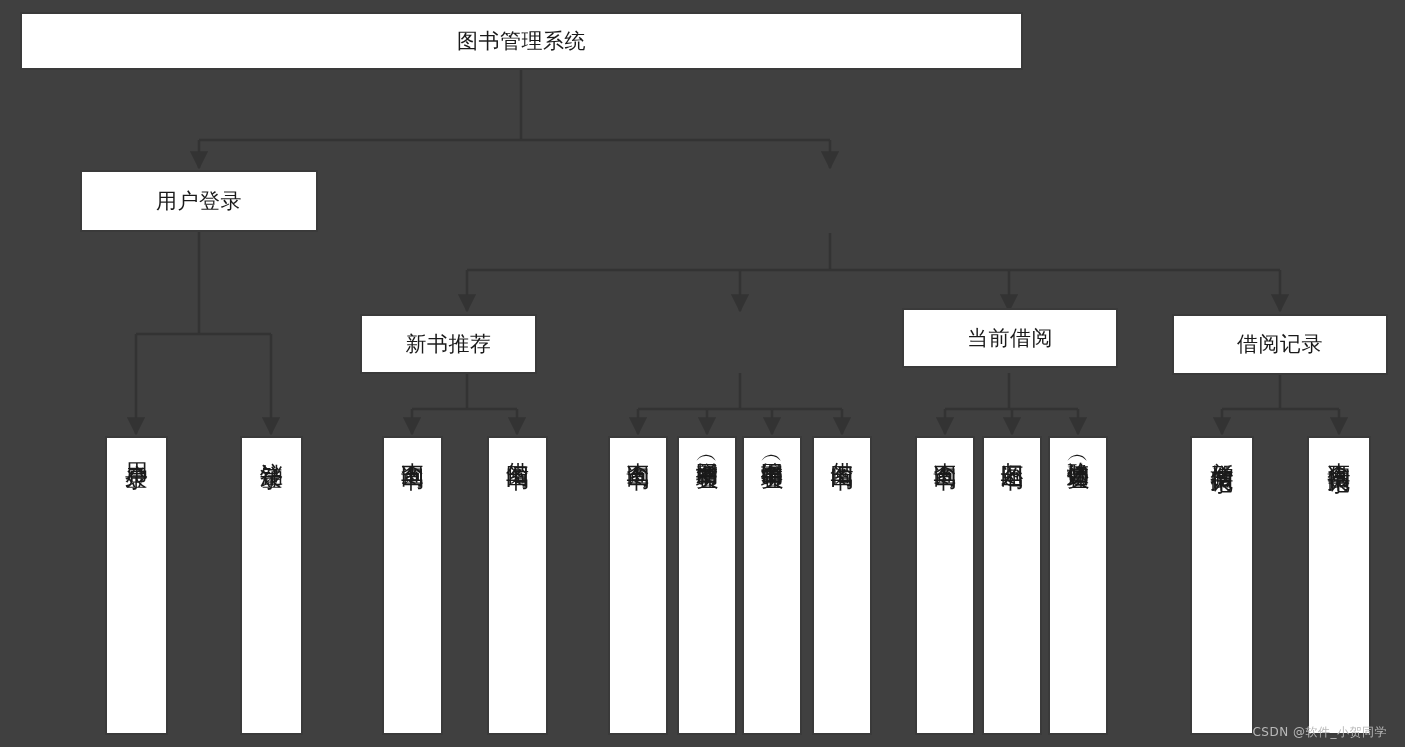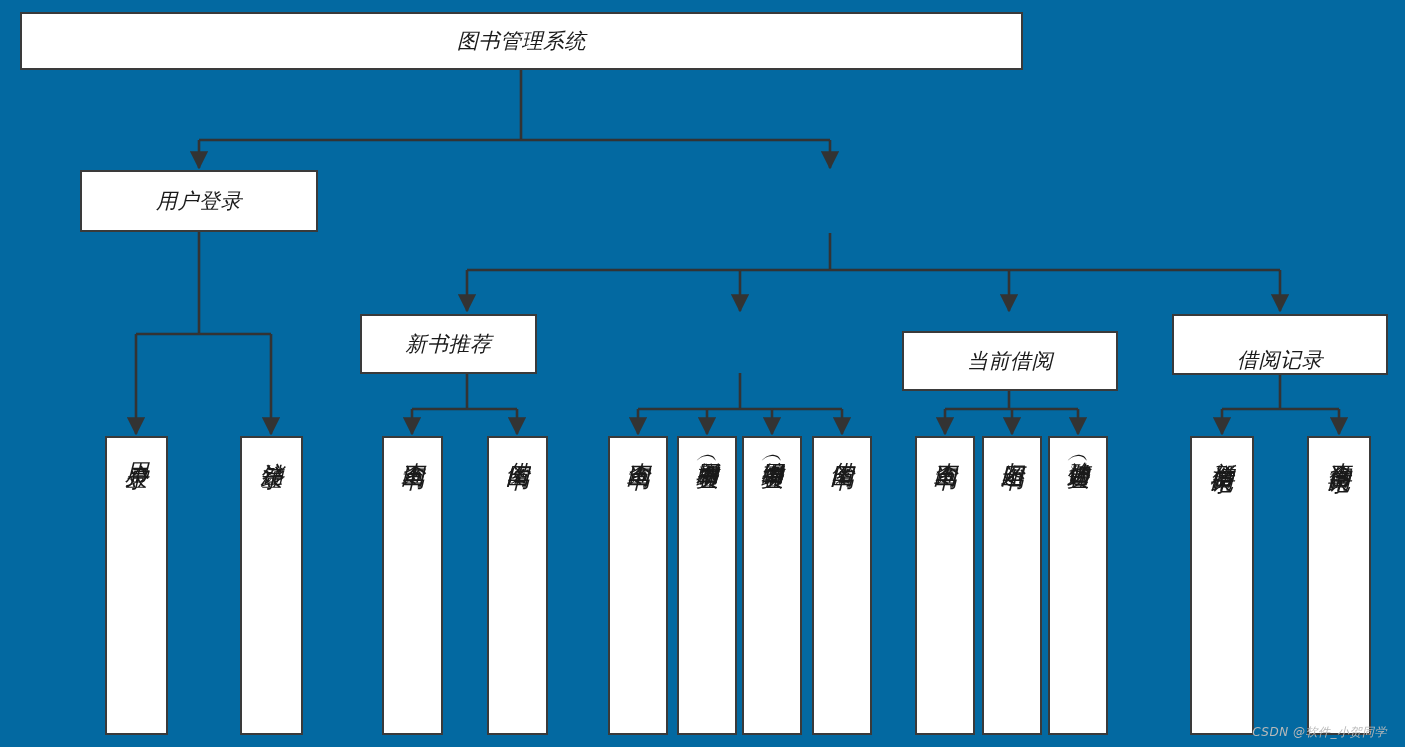--- a/index.html
+++ b/index.html
@@ -7,23 +7,22 @@
     padding: 0;
     background: #ffffff;
   }
   body {
     font-family: "DejaVu Sans", "Liberation Sans", sans-serif;
   }
   #canvas {
     position: relative;
     width: 1405px;
     height: 747px;
-    background: #0369a1;
+    background: #404040;
     overflow: hidden;
-    font-style: italic;
   }
   #diagram-svg {
     position: absolute;
     left: 0;
     top: 0;
     width: 1405px;
     height: 747px;
   }
   .node-box {
     position: absolute;
@@ -129,24 +128,24 @@
     <span class="node-label">图书管理系统</span>
   </div>
 
   <div class="node-box horiz" style="left:80px; top:170px; width:238px; height:62px;">
     <span class="node-label">用户登录</span>
   </div>
 
   <div class="node-box horiz" style="left:360px; top:314px; width:177px; height:60px;">
     <span class="node-label">新书推荐</span>
   </div>
-  <div class="node-box horiz" style="left:902px; top:331px; width:216px; height:60px;">
+  <div class="node-box horiz" style="left:902px; top:308px; width:216px; height:60px;">
     <span class="node-label">当前借阅</span>
   </div>
-  <div class="node-box horiz" style="left:1172px; top:314px; width:216px; height:61px;align-items:flex-end;">
+  <div class="node-box horiz" style="left:1172px; top:314px; width:216px; height:61px;">
     <span class="node-label">借阅记录</span>
   </div>
 
   <div class="node-box vert" style="left:105px; top:436px; width:63px; height:299px;">
     <span class="node-label">用户登录</span>
   </div>
   <div class="node-box vert" style="left:240px; top:436px; width:63px; height:299px;">
     <span class="node-label">注销登录</span>
   </div>
 

